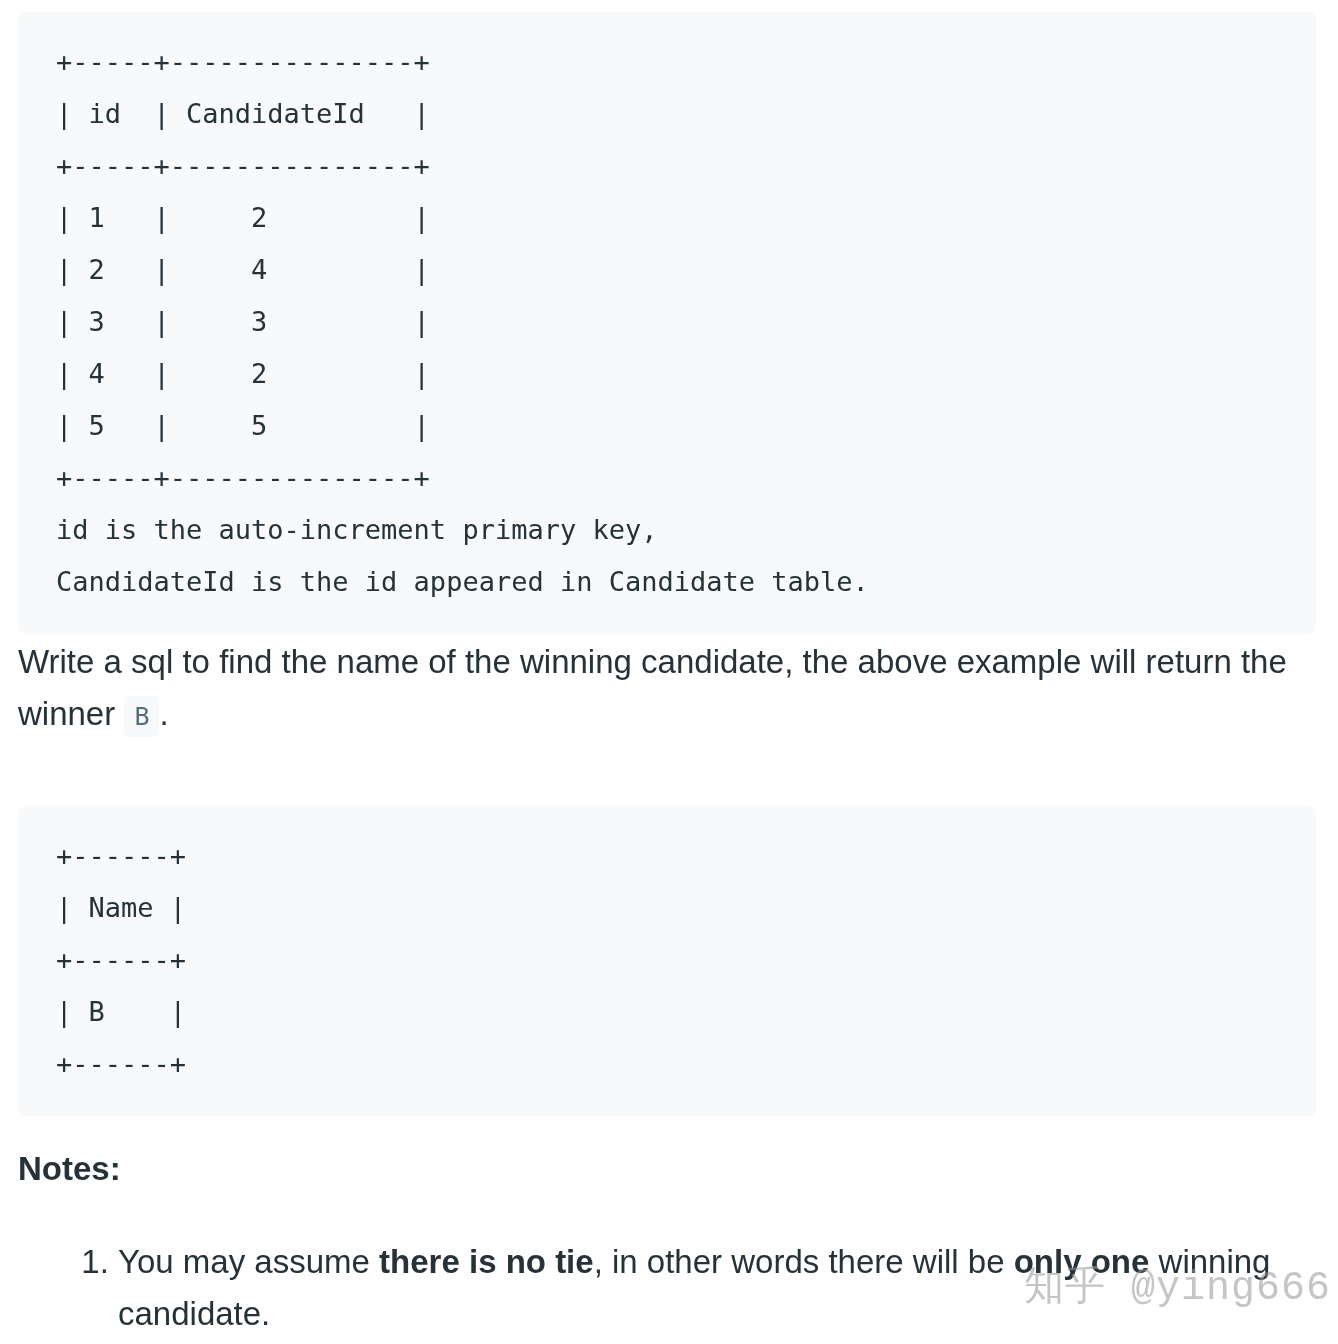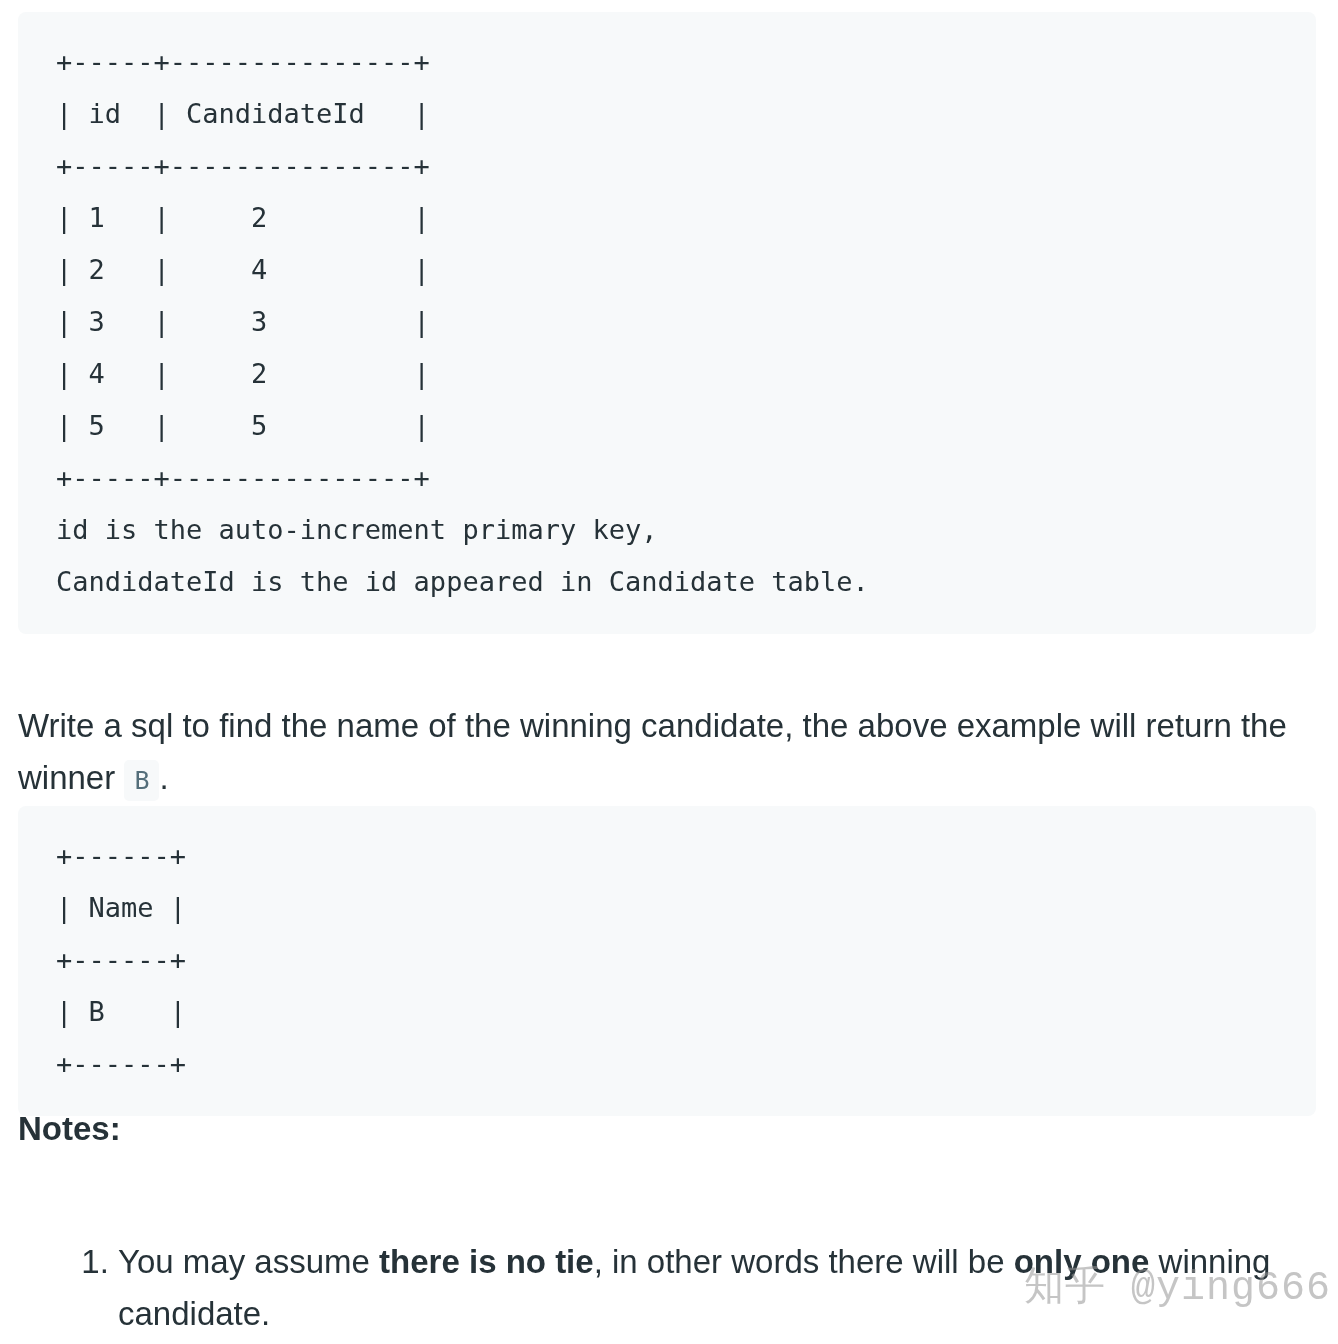--- a/index.html
+++ b/index.html
@@ -5,24 +5,24 @@
   html, body { margin:0; padding:0; background:#ffffff; }
   body { width:1338px; height:1344px; position:relative; overflow:hidden;
          font-family:"Liberation Sans", sans-serif; color:#263238; }
   .code-block { position:absolute; left:18px; width:1298px; background:#f7f9fa;
                 border-radius:8px; box-sizing:border-box; padding:24px 38px; }
   .code-block pre { margin:0; font-family:"DejaVu Sans Mono", monospace; font-size:27px;
                     line-height:52px; color:#263238; white-space:pre; }
   #block1 { top:12px; height:622px; }
   #block2 { top:806px; height:310px; }
   .para { position:absolute; left:18px; width:1290px; font-size:33px; line-height:52px; color:#263238; }
-  #para1 { top:700px; }
+  #para1 { top:636px; }
   .inline-code { font-family:"DejaVu Sans Mono", monospace; font-size:25px; background:#f7f9fa;
                  color:#546e7a; padding:6px 10px; border-radius:5px; }
-  #notes-heading { position:absolute; left:18px; top:1110px; font-size:33px; font-weight:bold; color:#263238; }
+  #notes-heading { position:absolute; left:18px; top:1150px; font-size:33px; font-weight:bold; color:#263238; }
   ol { position:absolute; left:78px; top:1236px; margin:0; padding-left:40px; width:1180px;
        font-size:33px; line-height:52px; color:#263238; }
   .watermark { position:absolute; left:1024px; top:1258px; font-size:40px; color:rgba(150,150,150,0.55);
                font-family:Liberation Mono, monospace; letter-spacing:1px; }
 </style>
 </head>
 <body>
 
 <div class="code-block" id="block1">
   <pre id="pre1">+-----+---------------+

